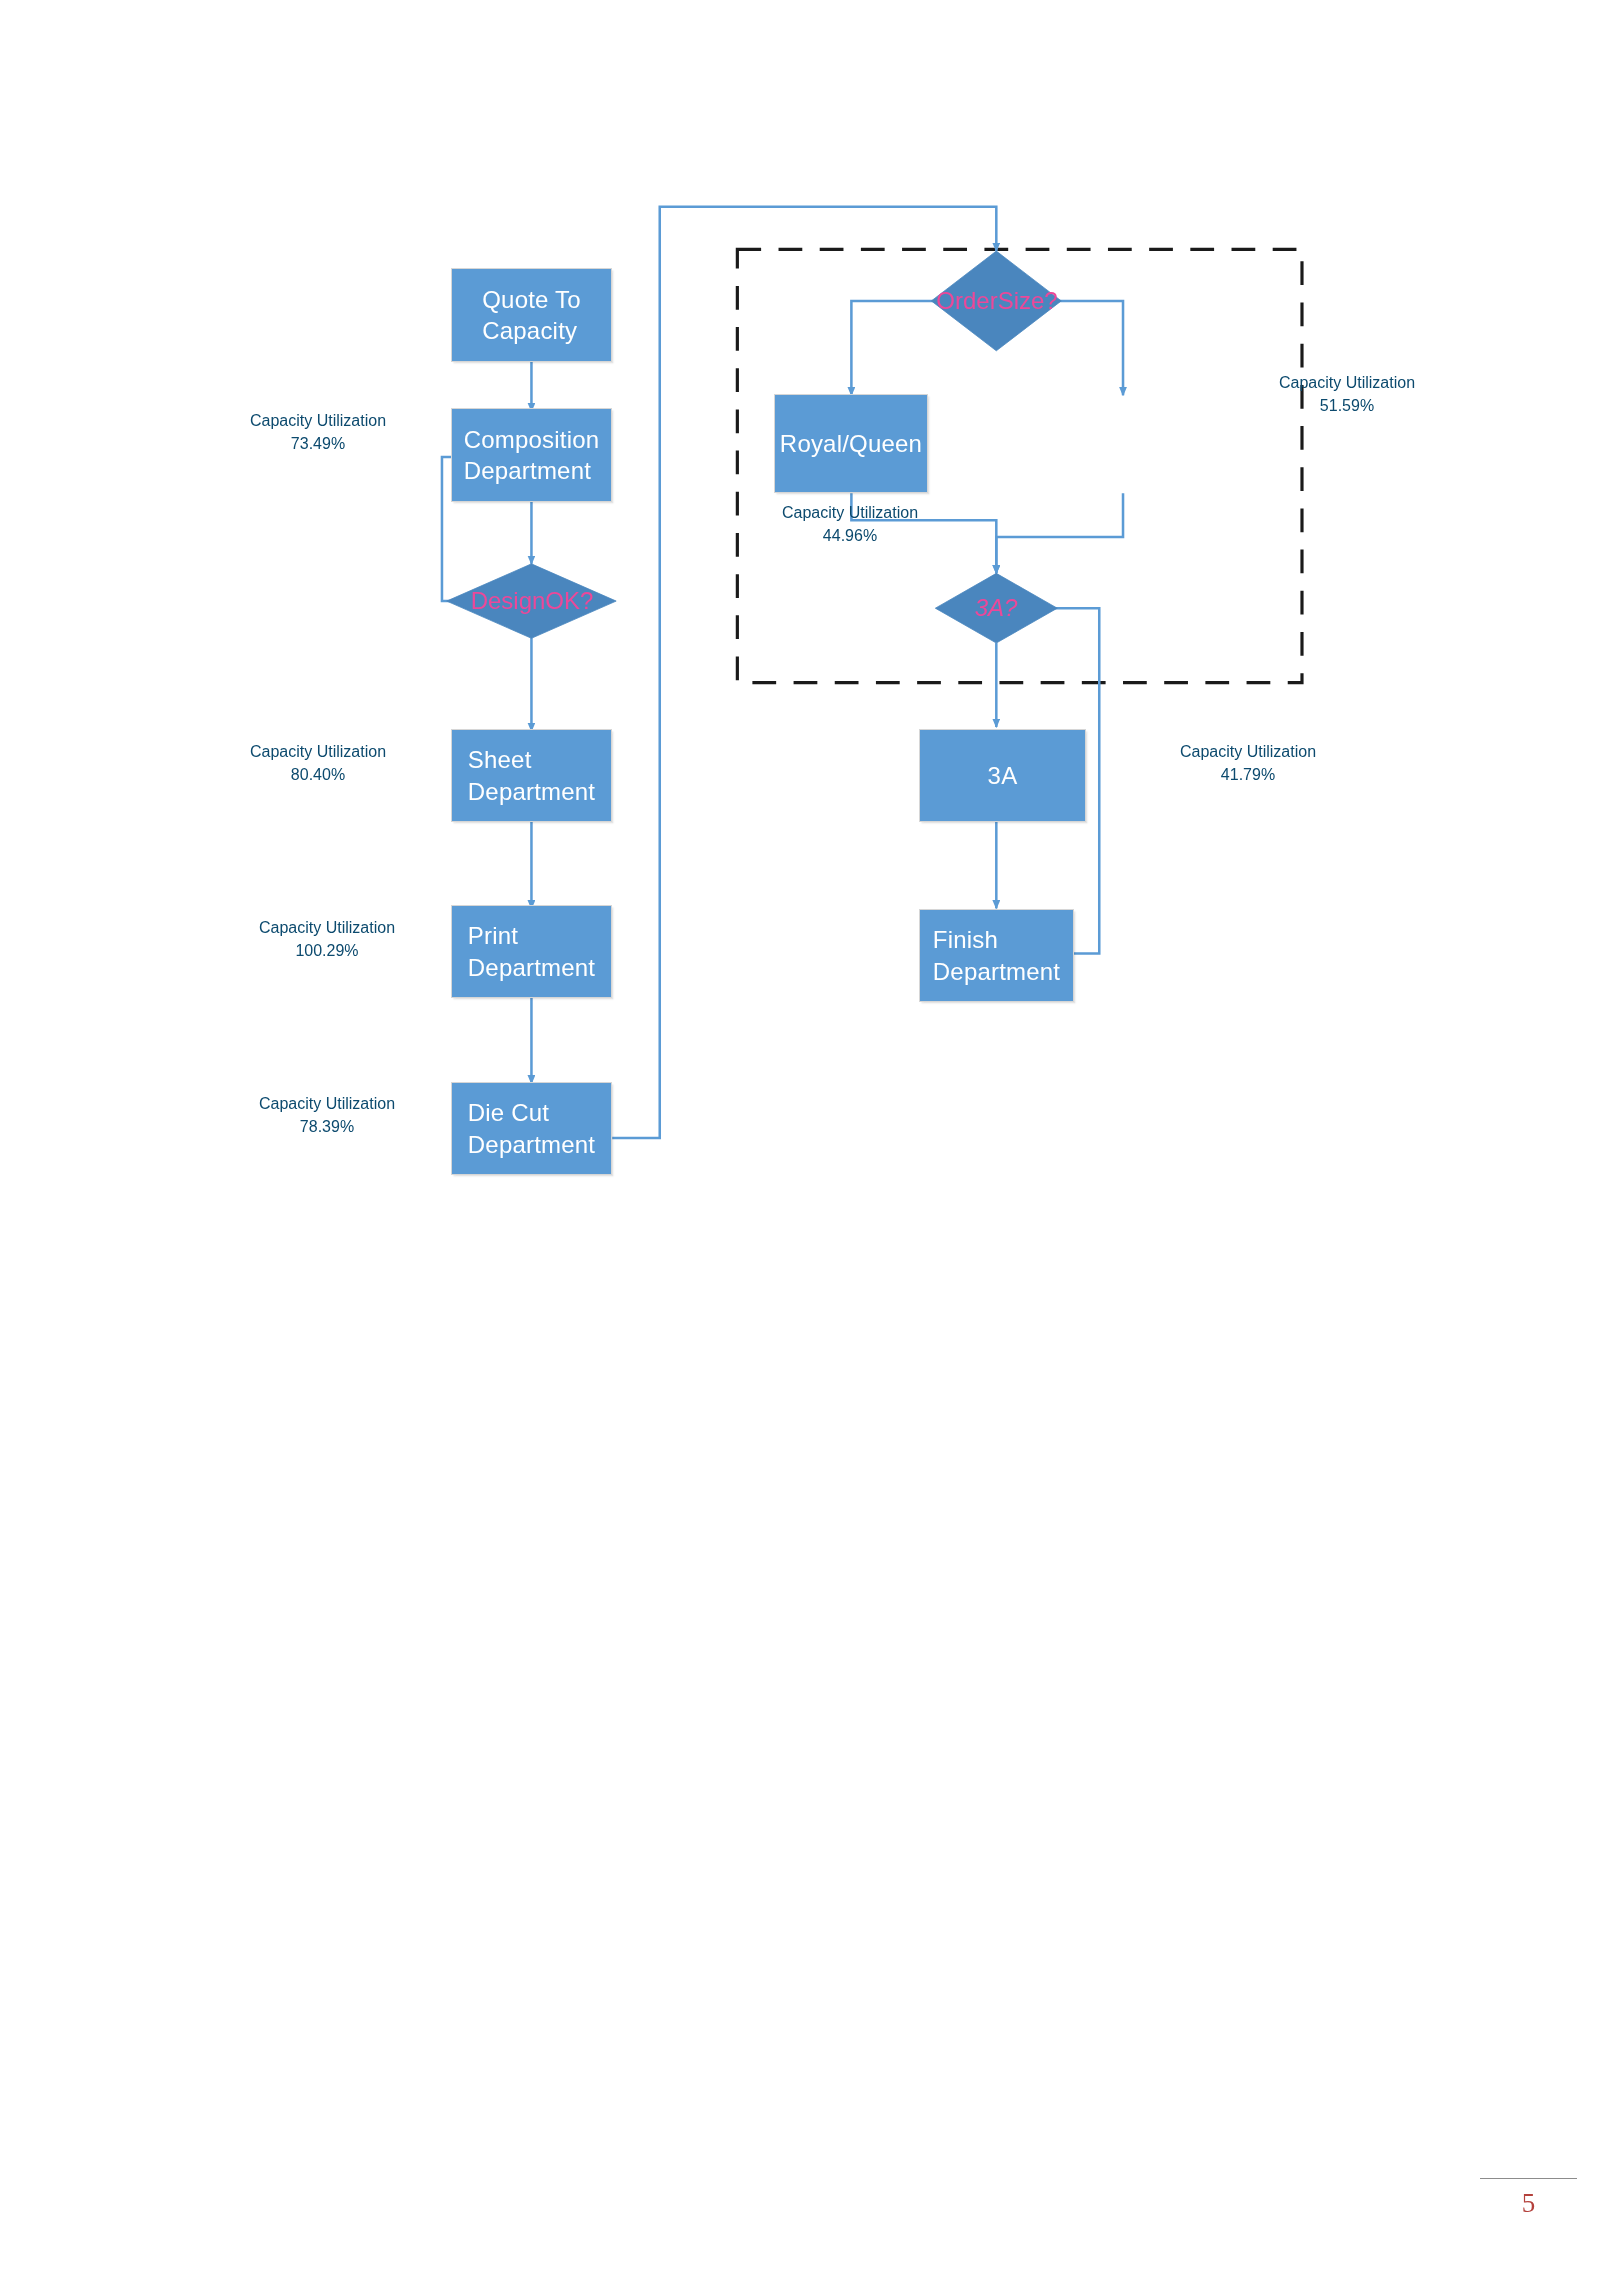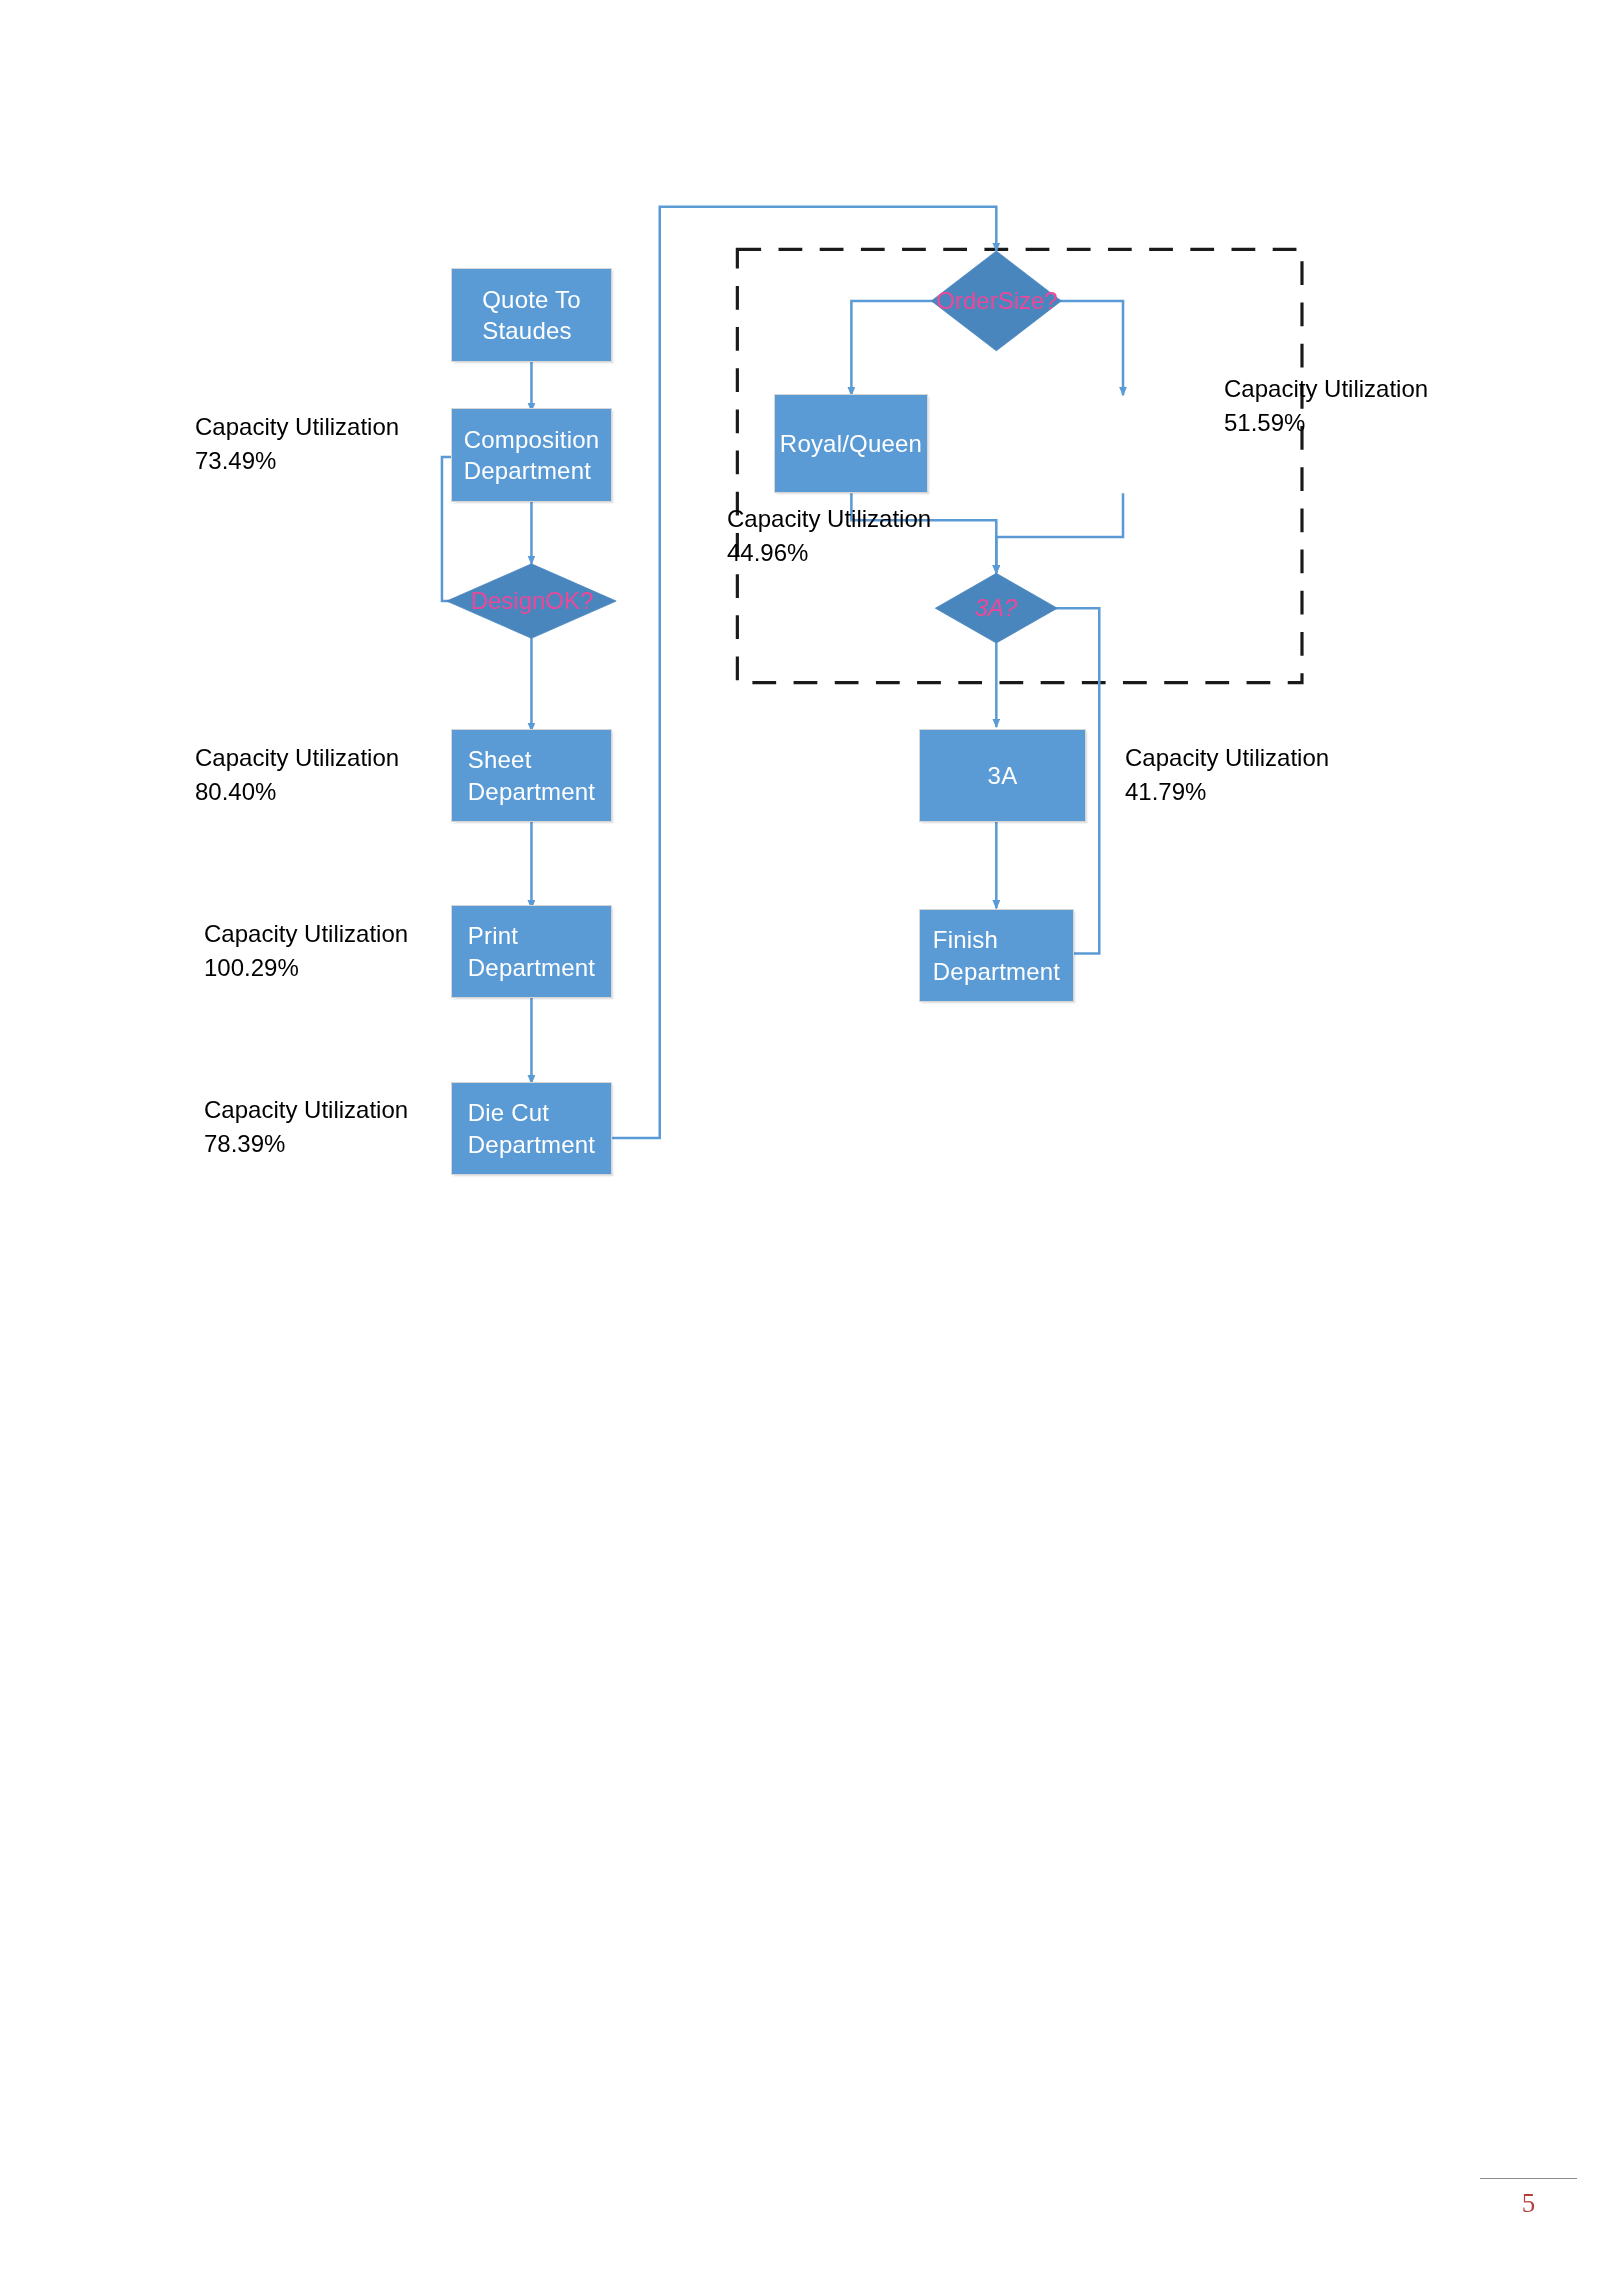--- a/index.html
+++ b/index.html
@@ -53,24 +53,24 @@
     align-items: center;
     justify-content: center;
     text-align: center;
     color: #ec4899;
     font-size: 24px;
     line-height: 1.30;
     pointer-events: none;
   }
   .caplabel {
     position: absolute;
-    color: #000000;
-    font-size: 24px;
+    color: #0c4a6e;
+    font-size: 16px;
     line-height: 1.42;
-    text-align: left;
+    text-align: center;
     white-space: nowrap;
   }
   
   #footer-rule {
     position: absolute;
     left: 1480px;
     top: 2178px;
     width: 97px;
     height: 0;
     border-top: 1.6px solid #8c8c8c;
@@ -134,21 +134,21 @@
     <g fill="#4A86BE" stroke="#4A86BE" stroke-width="1">
       <polygon points="671,712 778,759 671,806 564,759"></polygon>
       <polygon points="1258,317 1340,380 1258,443 1176,380"></polygon>
       <polygon points="1258,724 1335,768 1258,812 1181,768"></polygon>
     </g>
   </svg>
 
   <div class="node rect" style="left:451px; top:268px; width:161px; height:94px;">
     <span class="node-label">
         <div>Quote To</div>
-        <div>Staudes</div>
+        <div>Capacity</div>
       </span>
   </div>
 
   <div class="node rect" style="left:451px; top:408px; width:161px; height:94px;">
     <span class="node-label">
         <div>Composition</div>
         <div>Department</div>
       </span>
   </div>
 

